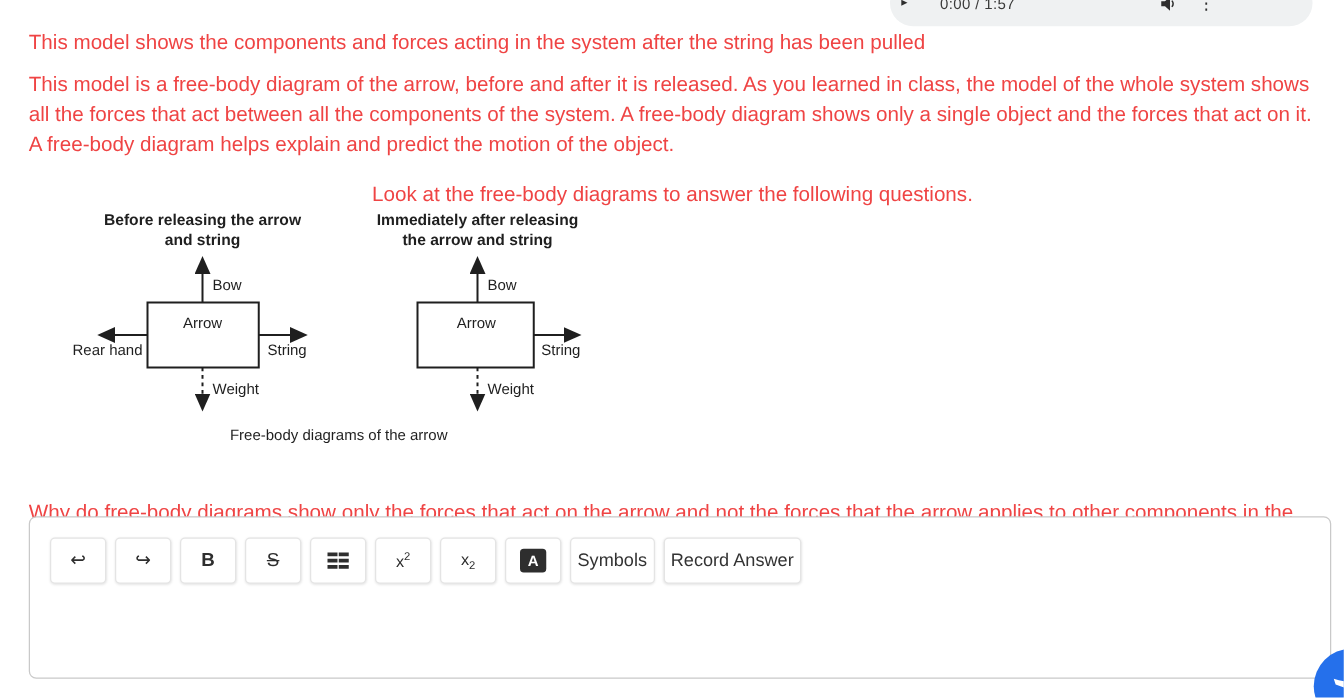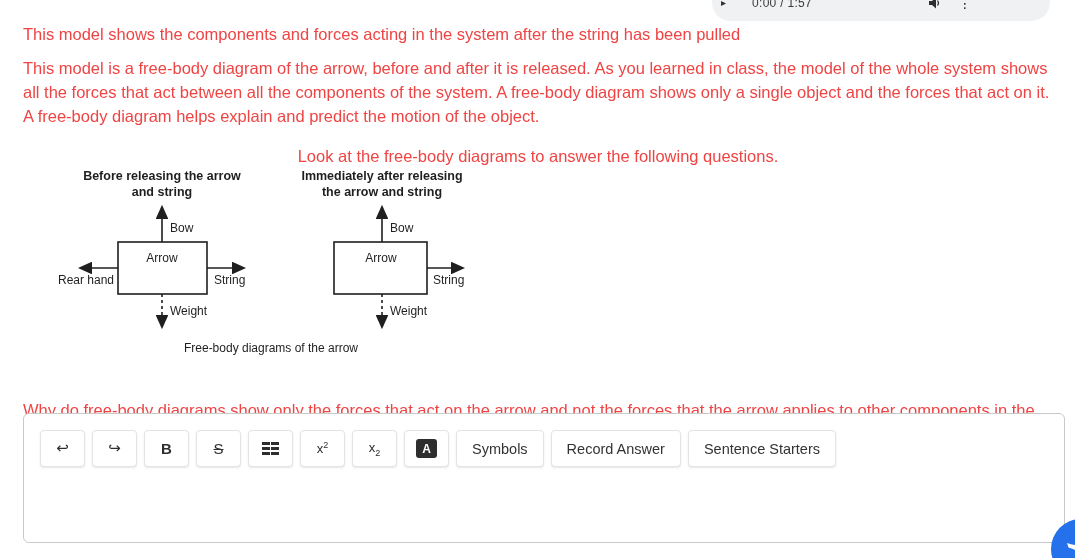--- a/index.html
+++ b/index.html
@@ -45,21 +45,21 @@
     display:flex;align-items:center;gap:7px;
     padding:16px 0 0 16px;
   }
   .tb-btn{
     height:37px;background:#fff;border:1px solid #e4e4e4;border-radius:4px;
     box-shadow:0 1px 2px rgba(0,0,0,.10);
     display:flex;align-items:center;justify-content:center;
     color:#2e2e2e;cursor:pointer;box-sizing:border-box;
   }
   .tb-icon{width:45px;font-size:15px;}
-  .tb-text{padding:0 15px;font-size:14.5px;color:#333;}
+  .tb-text{padding:0 5px;font-size:14.5px;color:#333;}
   .glyph{font-family:"DejaVu Sans",sans-serif;font-size:15px;line-height:1;}
   .bold-glyph{font-weight:700;font-size:15px;}
   .strike-glyph{font-size:15px;text-decoration:line-through;}
   .supsub{font-size:13px;}
   .supsub sup,.supsub sub{font-size:9px;}
   .table-icon{display:grid;grid-template-columns:8px 8px;grid-template-rows:3.5px 3.5px 3.5px;gap:1.6px;}
   .table-icon span{background:#2e2e2e;display:block;}
   .hl-box{
     width:21px;height:19px;background:#2e2e2e;border-radius:3px;
     display:flex;align-items:center;justify-content:center;
@@ -163,21 +163,20 @@
       <span class="supsub"><span>x</span><sup>2</sup></span>
     </div>
     <div class="tb-btn tb-icon">
       <span class="supsub"><span>x</span><sub>2</sub></span>
     </div>
     <div class="tb-btn tb-icon">
       <span class="hl-box">A</span>
     </div>
     <div class="tb-btn tb-text">Symbols</div>
     <div class="tb-btn tb-text">Record Answer</div>
-    <div class="tb-btn tb-text">Sentence Starters</div>
   </div>
   <div id="answer-input"></div>
 </div>
 
 <div id="a11y-btn">
   <svg width="40" height="40" viewBox="0 0 40 40">
     <circle cx="20" cy="9" r="4.5" fill="#ffffff"></circle>
     <path d="M6 14 Q20 19 34 14 L32.5 18.5 Q24 21.5 23.5 22 L23.5 26 28 38 23 39.5 20 29 17 39.5 12 38 16.5 26 16.5 22 Q16 21.5 7.5 18.5 Z" fill="#ffffff"></path>
   </svg>
 </div>

